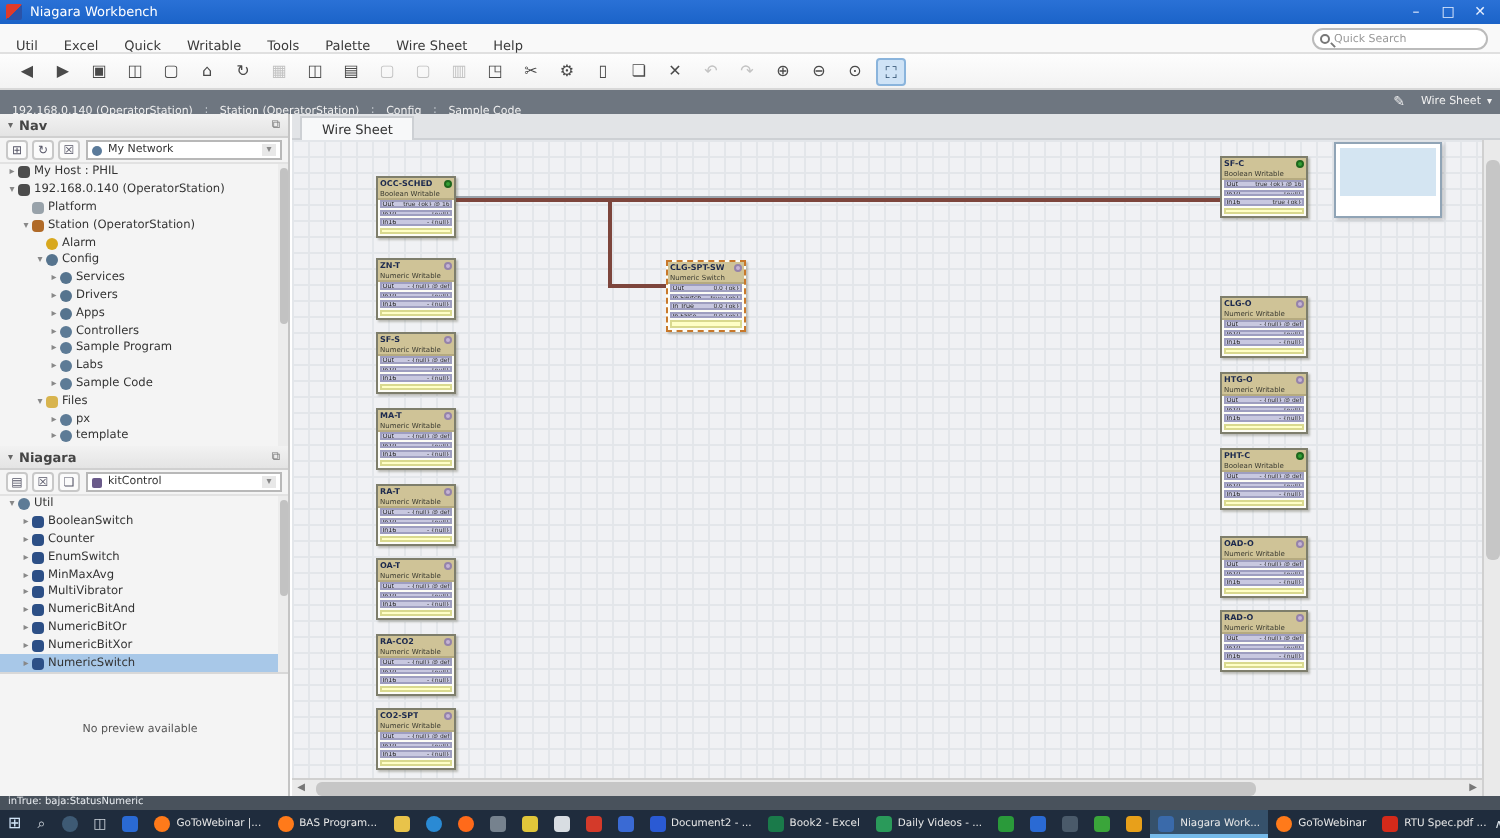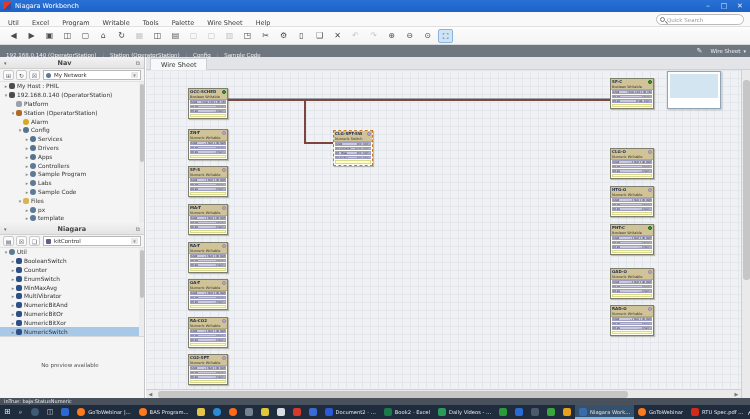--- a/index.html
+++ b/index.html
@@ -34,21 +34,21 @@
   .crumb-sep{font-size:5.5px;color:#c6ccd2;margin:0 6px;}
   .viewsel{position:absolute;right:4px;top:0;height:12px;display:flex;align-items:center;color:#f0f0f0;}
   .viewsel .pen{font-size:7px;margin-right:8px;}
   .viewsel .vlab{font-size:5.5px;}
   .viewsel .arr{font-size:5px;margin-left:3px;}
 
   
   .sidepanel{position:absolute;left:0;top:57px;width:145px;height:341px;background:#f4f4f4;border-right:1px solid #c4c4c4;}
   .sechdr{height:12px;background:linear-gradient(#f2f2f2,#e4e4e4);border-bottom:1px solid #d0d0d0;display:flex;align-items:center;padding:0 4px;}
   .sechdr .cx{font-size:5px;color:#666;margin-right:3px;}
-  .sechdr .st{font-size:6.5px;font-weight:bold;color:#444;flex:1;margin-left:48px;}
+  .sechdr .st{font-size:6.5px;font-weight:bold;color:#444;flex:1;}
   .sechdr .pop{font-size:6px;color:#777;}
   .paneltools{height:13px;display:flex;align-items:center;padding:0 3px;background:#f4f4f4;border-bottom:1px solid #e2e2e2;}
   .ptool{width:11px;height:10px;border:1px solid #c8c8c8;background:#fbfbfb;border-radius:2px;font-size:6px;line-height:9px;text-align:center;color:#556;margin-right:2px;flex:none;}
   .pselect{flex:1;height:10px;border:1px solid #b8b8b8;background:#fff;display:flex;align-items:center;font-size:5.5px;color:#333;padding:0 2px;margin-left:1px;}
   .pselect .sic{width:5px;height:5px;border-radius:50%;background:#5a7a9a;margin-right:3px;flex:none;}
   .pselect .sarr{margin-left:auto;color:#888;font-size:5px;background:#e8e8e8;width:7px;text-align:center;}
   .treewrap{position:relative;overflow:hidden;}
   .trow{display:flex;align-items:center;height:8.8px;white-space:nowrap;}
   .trow.sel{background:#a8c8e8;}
   .exp{width:6px;font-size:5px;color:#888;text-align:center;flex:none;}
@@ -115,21 +115,21 @@
     <span class="appicon"></span>
     <span class="ttl">Niagara Workbench</span>
     <span class="wincontrols">
       <span>–</span>
       <span>□</span>
       <span>✕</span>
     </span>
   </div>
 
   <div class="menubar">
-    <span id="menuItems"><span class="menu-item">Util</span><span class="menu-item">Excel</span><span class="menu-item">Program</span><span class="menu-item">Writable</span><span class="menu-item">Tools</span><span class="menu-item">Palette</span><span class="menu-item">Wire Sheet</span><span class="menu-item">Help</span></span>
+    <span id="menuItems"><span class="menu-item">Util</span><span class="menu-item">Excel</span><span class="menu-item">Quick</span><span class="menu-item">Writable</span><span class="menu-item">Tools</span><span class="menu-item">Palette</span><span class="menu-item">Wire Sheet</span><span class="menu-item">Help</span></span>
     <span class="qsearch">
       <span class="mag"></span>
       <input placeholder="Quick Search" style="">
     </span>
   </div>
 
   <div class="toolbar" id="toolbar">
       <span class="tb">◀</span>
       <span class="tb">▶</span>
       <span class="tb">▣</span>

